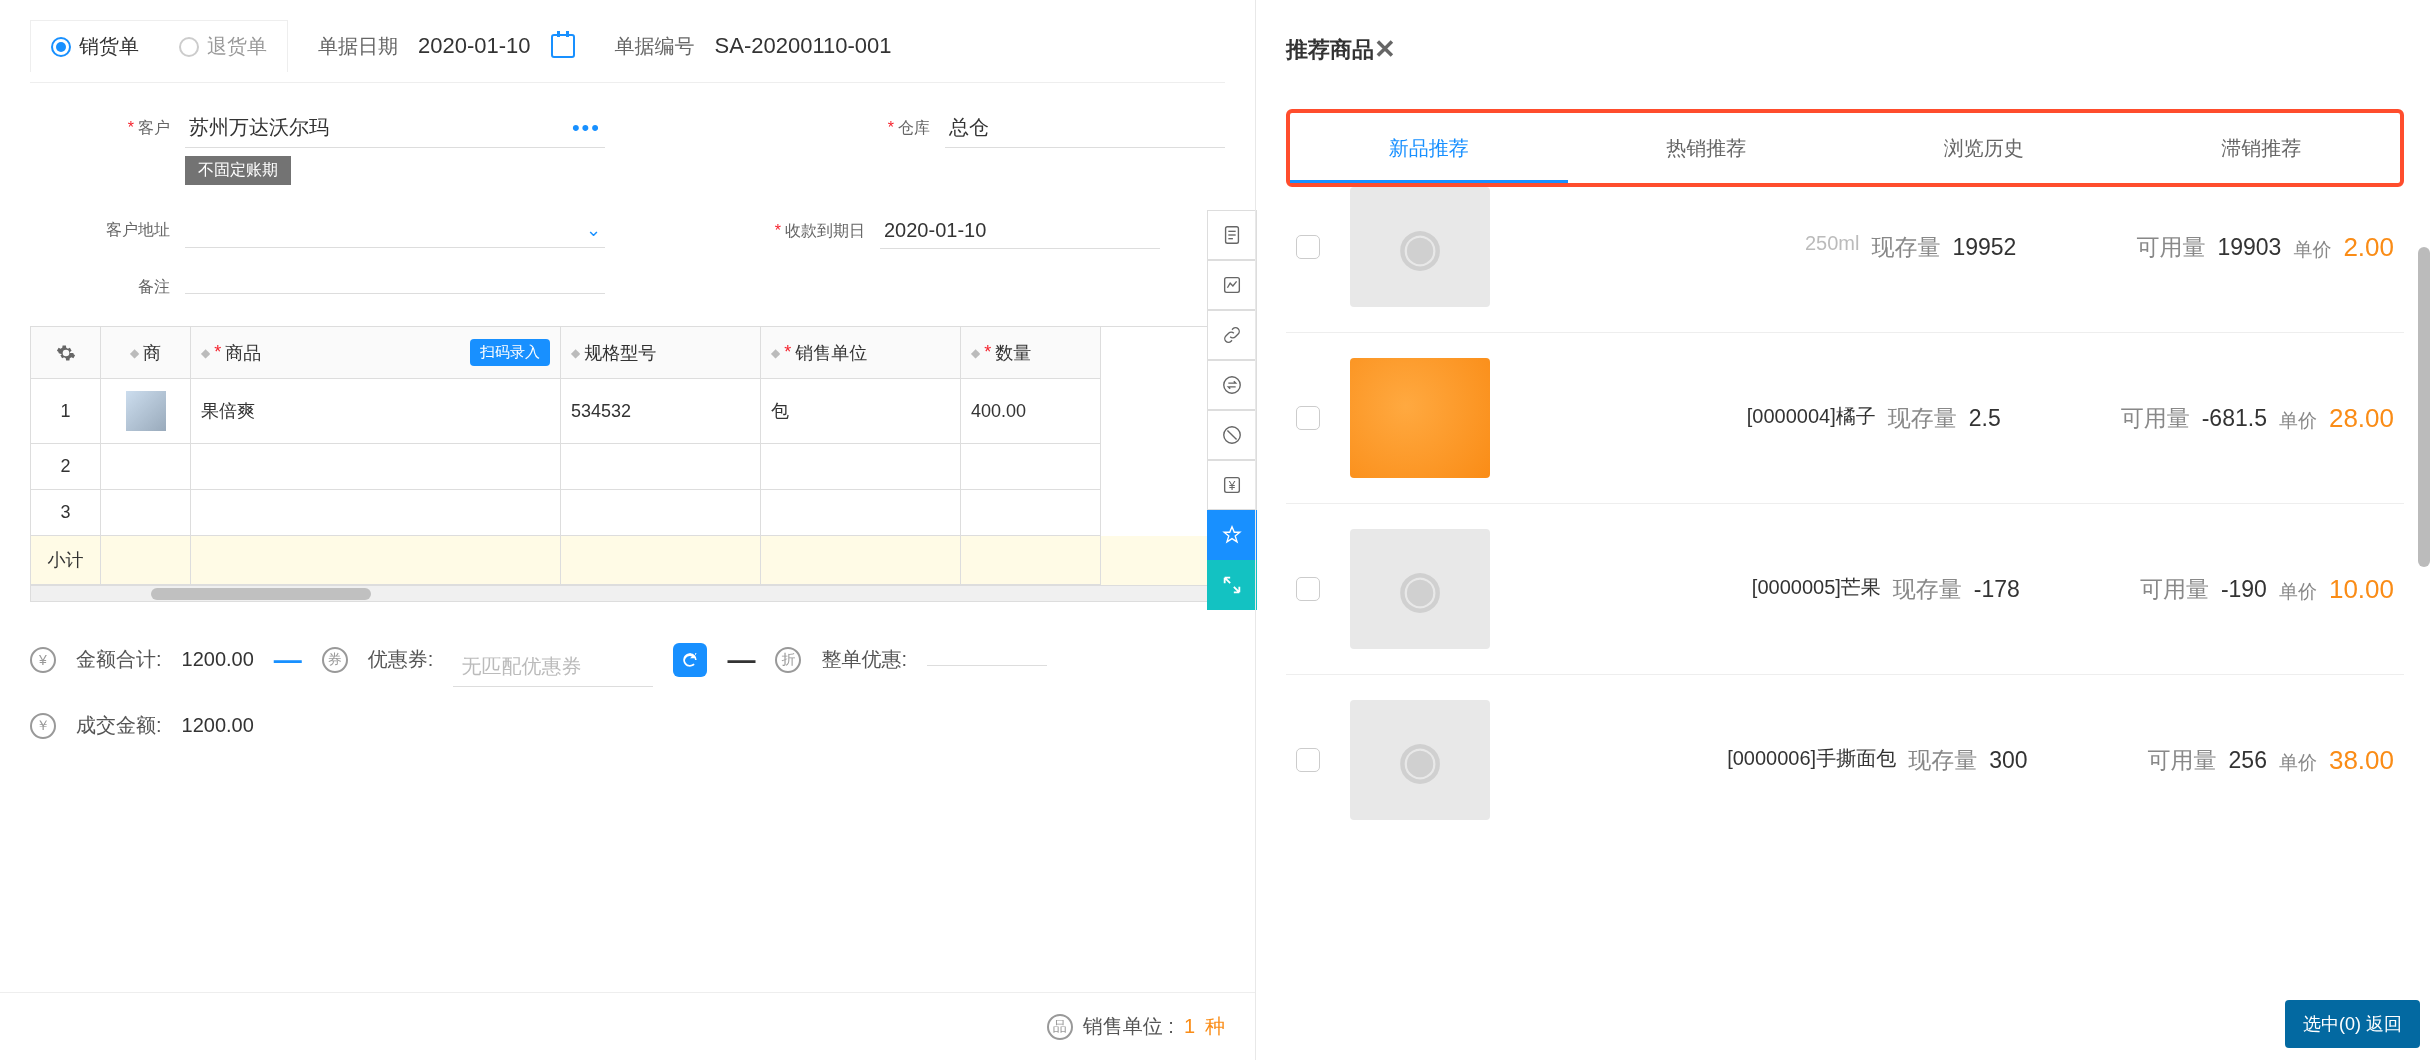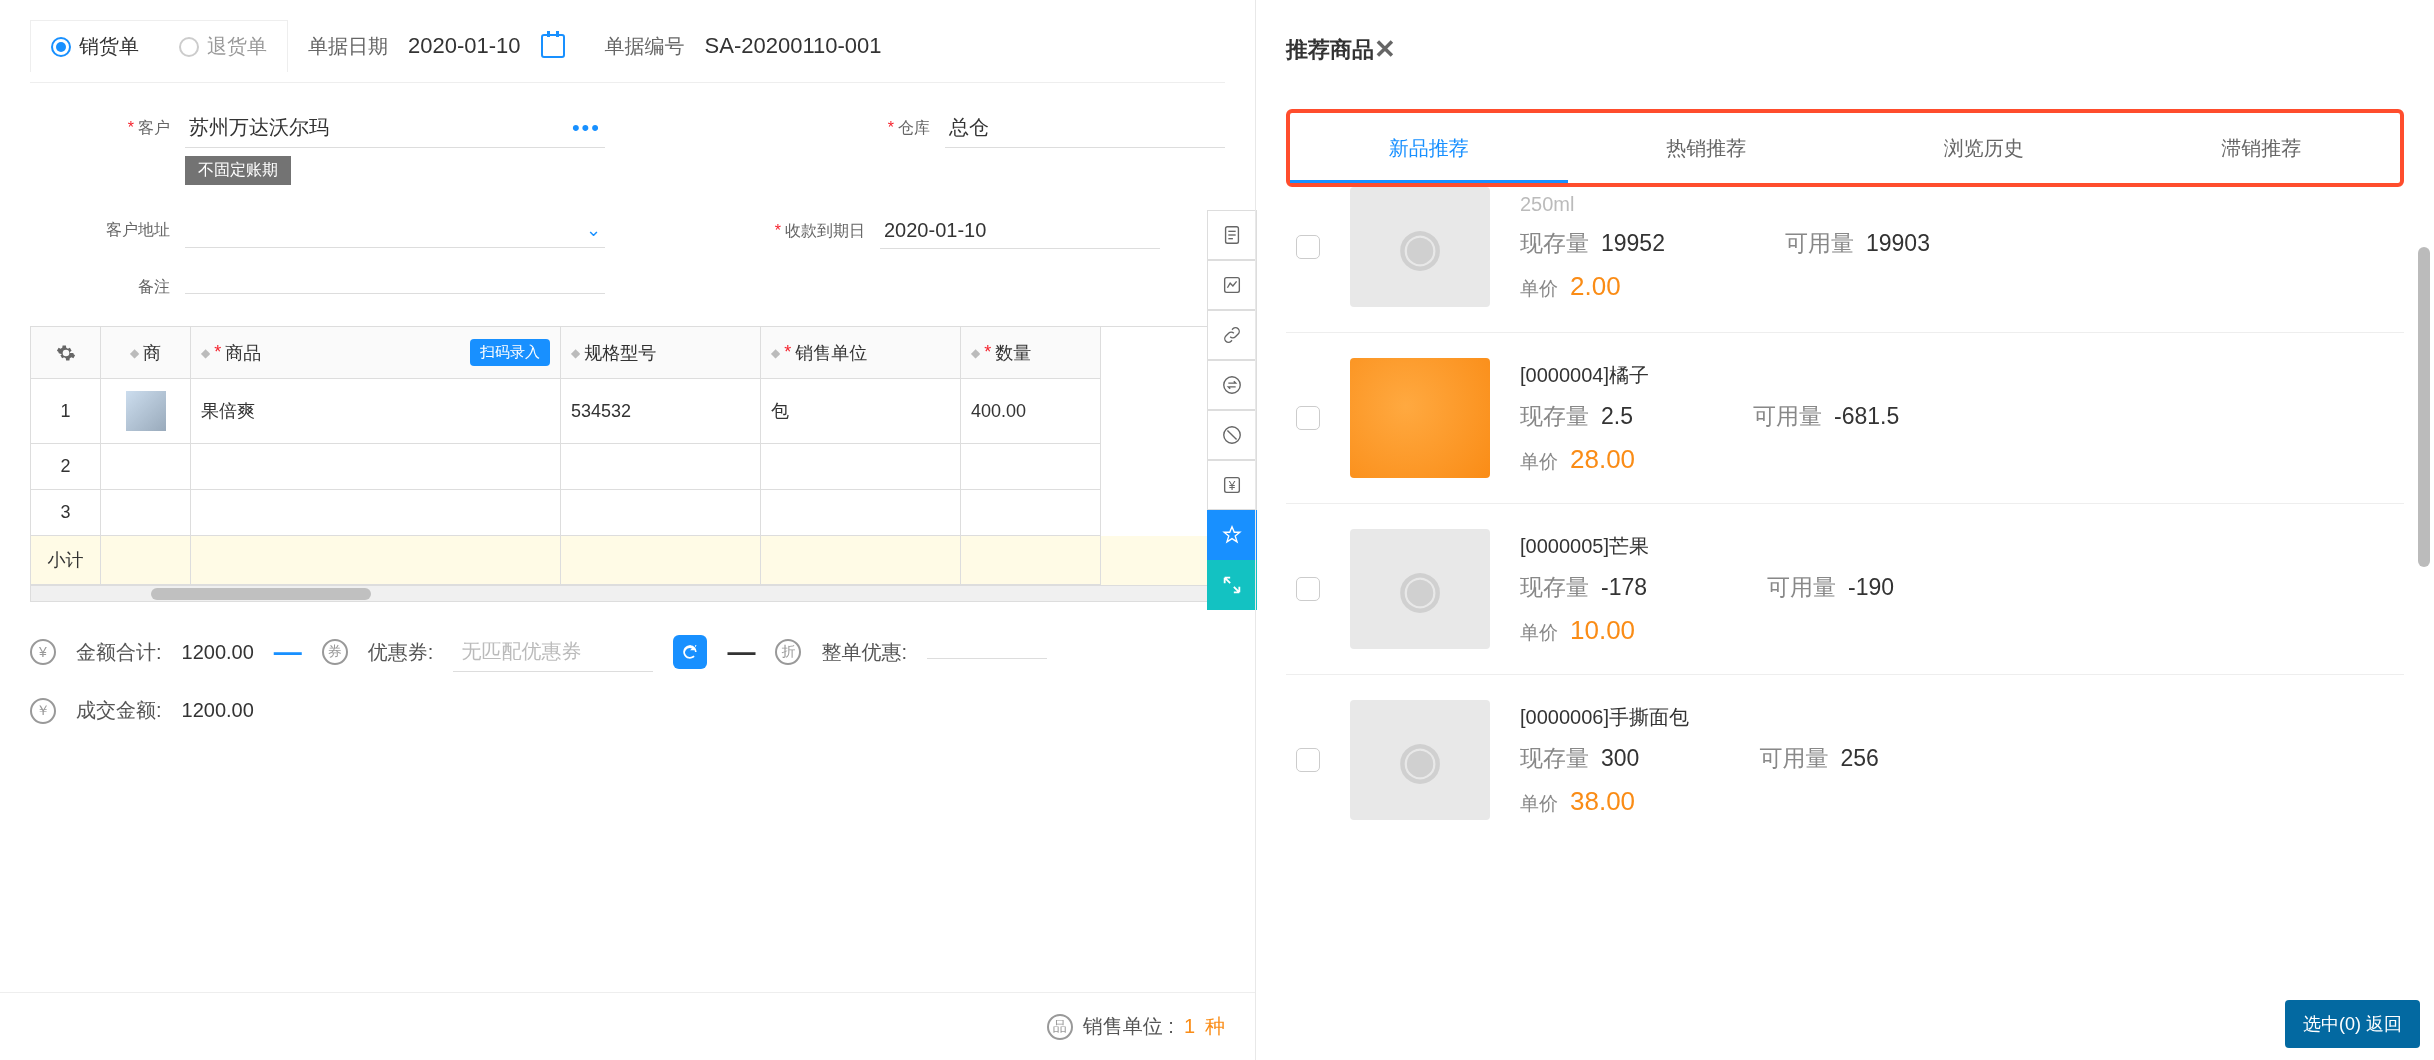--- a/index.html
+++ b/index.html
@@ -2,21 +2,21 @@
 <html><head>
 <meta charset="utf-8">
 <style>
 * { box-sizing: border-box; margin: 0; padding: 0; }
 body { font-family: -apple-system, "PingFang SC", "Microsoft YaHei", sans-serif; font-size: 14px; color: #333; background: #fff; }
 .container { display: flex; width: 2434px; height: 1060px; }
 .left-panel { width: 1255px; padding: 20px 30px; position: relative; }
 .right-panel { flex: 1; border-left: 1px solid #e8e8e8; display: flex; flex-direction: column; position: relative; }
 
 
-.order-tabs { display: flex; align-items: center; gap: 20px; border-bottom: 1px solid #eee; padding-bottom: 10px; margin-bottom: 25px; }
+.order-tabs { display: flex; align-items: center; gap: 30px; border-bottom: 1px solid #eee; padding-bottom: 10px; margin-bottom: 25px; }
 .order-tab-group { display: flex; gap: 40px; align-items: center; background: #fff; padding: 12px 20px; border: 1px solid #eee; border-bottom: none; }
 .radio-item { display: flex; align-items: center; gap: 8px; font-size: 20px; cursor: pointer; }
 .radio-circle { width: 20px; height: 20px; border-radius: 50%; border: 2px solid #ccc; display: inline-flex; align-items: center; justify-content: center; }
 .radio-circle.checked { border-color: #1890ff; }
 .radio-circle.checked::after { content:''; width:10px; height:10px; background:#1890ff; border-radius:50%; }
 .order-meta { display: flex; align-items: center; gap: 20px; font-size: 20px; color: #666; }
 .order-meta .val { color: #333; font-size: 22px; }
 .cal-icon { width:24px; height:24px; border:2px solid #1890ff; border-radius:3px; position:relative; display:inline-block; }
 .cal-icon::before { content:''; position:absolute; top:-5px; left:4px; width:3px; height:6px; background:#1890ff; }
 .cal-icon::after { content:''; position:absolute; top:-5px; right:4px; width:3px; height:6px; background:#1890ff; }
@@ -48,21 +48,21 @@
 .scroll-track { height:16px; background:#f0f0f0; border:1px solid #ddd; border-top:none; position:relative; }
 .scroll-thumb { position:absolute; left:120px; width:220px; height:12px; top:2px; background:#c0c0c0; border-radius:6px; }
 
 
 .summary { margin-top: 30px; display:flex; flex-direction:column; gap:25px; font-size:20px; color:#555; }
 .summary-row { display:flex; align-items:center; gap:20px; }
 .sum-icon { width:26px; height:26px; border:2px solid #999; border-radius:50%; display:inline-flex; align-items:center; justify-content:center; font-size:14px; color:#999; }
 .sum-val { font-weight:500; color:#333; }
 .dash-blue { color:#1890ff; font-size:28px; font-weight:bold; }
 .dash-gray { color:#333; font-size:28px; font-weight:bold; }
-.coupon-input { border-bottom:1px solid #ddd; color:#bbb; padding:6px 40px 6px 8px; min-width:200px; }
+.coupon-input { border-bottom:1px solid #ddd; color:#bbb; padding:6px 40px 6px 8px; min-width:200px;margin-top:15px; }
 .refresh-btn { width:34px; height:34px; background:#1890ff; border-radius:6px; display:inline-flex; align-items:center; justify-content:center; color:#fff; }
 
 
 .side-toolbar { position:absolute; right:-2px; top:210px; display:flex; flex-direction:column; }
 .side-btn { width:50px; height:50px; border:1px solid #ddd; background:#fff; display:flex; align-items:center; justify-content:center; color:#666; font-size:22px; }
 .side-btn.blue { background:#1890ff; color:#fff; border-color:#1890ff; }
 .side-btn.green { background:#13c2c2; color:#fff; border-color:#13c2c2; }
 
 
 .footer-bar { position:absolute; bottom:0; left:0; right:0; padding:20px 30px; border-top:1px solid #eee; display:flex; align-items:center; gap:10px; font-size:20px; color:#555; justify-content:flex-end; }
@@ -72,21 +72,21 @@
 .rec-header { display:flex; align-items:center; justify-content:flex-start; padding:34px 30px; font-size:22px; font-weight:700; }
 .close-x { font-size:26px; color:#666; cursor:pointer; }
 .rec-tabs-wrap { margin: 10px 30px 0 30px; border:4px solid #ff4d2d; border-radius:6px; padding: 8px 0 0 0; display:flex;justify-content:space-between; }
 .rec-tab { flex:1; text-align:center; font-size:20px; padding:14px 0 18px 0; color:#666; cursor:pointer; }
 .rec-tab.active { color:#1890ff; border-bottom:3px solid #1890ff; }
 .rec-list { flex:1; overflow-y:auto; padding: 0 30px; position:relative; }
 .rec-item { display:flex; align-items:center; gap:30px; padding:25px 10px; border-bottom:1px solid #eee; }
 .rec-check { width:24px; height:24px; border:1.5px solid #ccc; border-radius:5px; }
 .rec-img { width:140px; height:120px; background:#e8e8e8; border-radius:4px; display:flex; align-items:center; justify-content:center; }
 .rec-img.orange-fruit { background:radial-gradient(circle at 40% 40%, #ffa940, #fa8c16); }
-.rec-info { flex:1; display:flex; flex-direction:column; gap:12px;justify-content:flex-end; }
+.rec-info { flex:1; display:flex; flex-direction:row; gap:12px;justify-content:flex-end; }
 .rec-title { font-size:20px; color:#333; }
 .rec-stats { display:flex; gap:120px; font-size:23px; color:#888; }
 .rec-stats .v { color:#333; margin-left:12px; }
 .rec-price-row { font-size:19px; color:#888; }
 .rec-price { color:#fa8c16; font-size:26px; font-weight:500; margin-left:12px; }
 .rec-scroll { position:absolute; right:4px; top:60px; width:12px; height:320px; background:#bbb; border-radius:6px; }
 
 .bottom-action { position:absolute; bottom:12px; right:14px; background:#0369a1; color:#fff; padding:12px 18px; border-radius:4px; font-size:18px; cursor:pointer; }
 
 .placeholder-logo { font-size:50px; color:#d0d0d0; font-weight:bold; }

